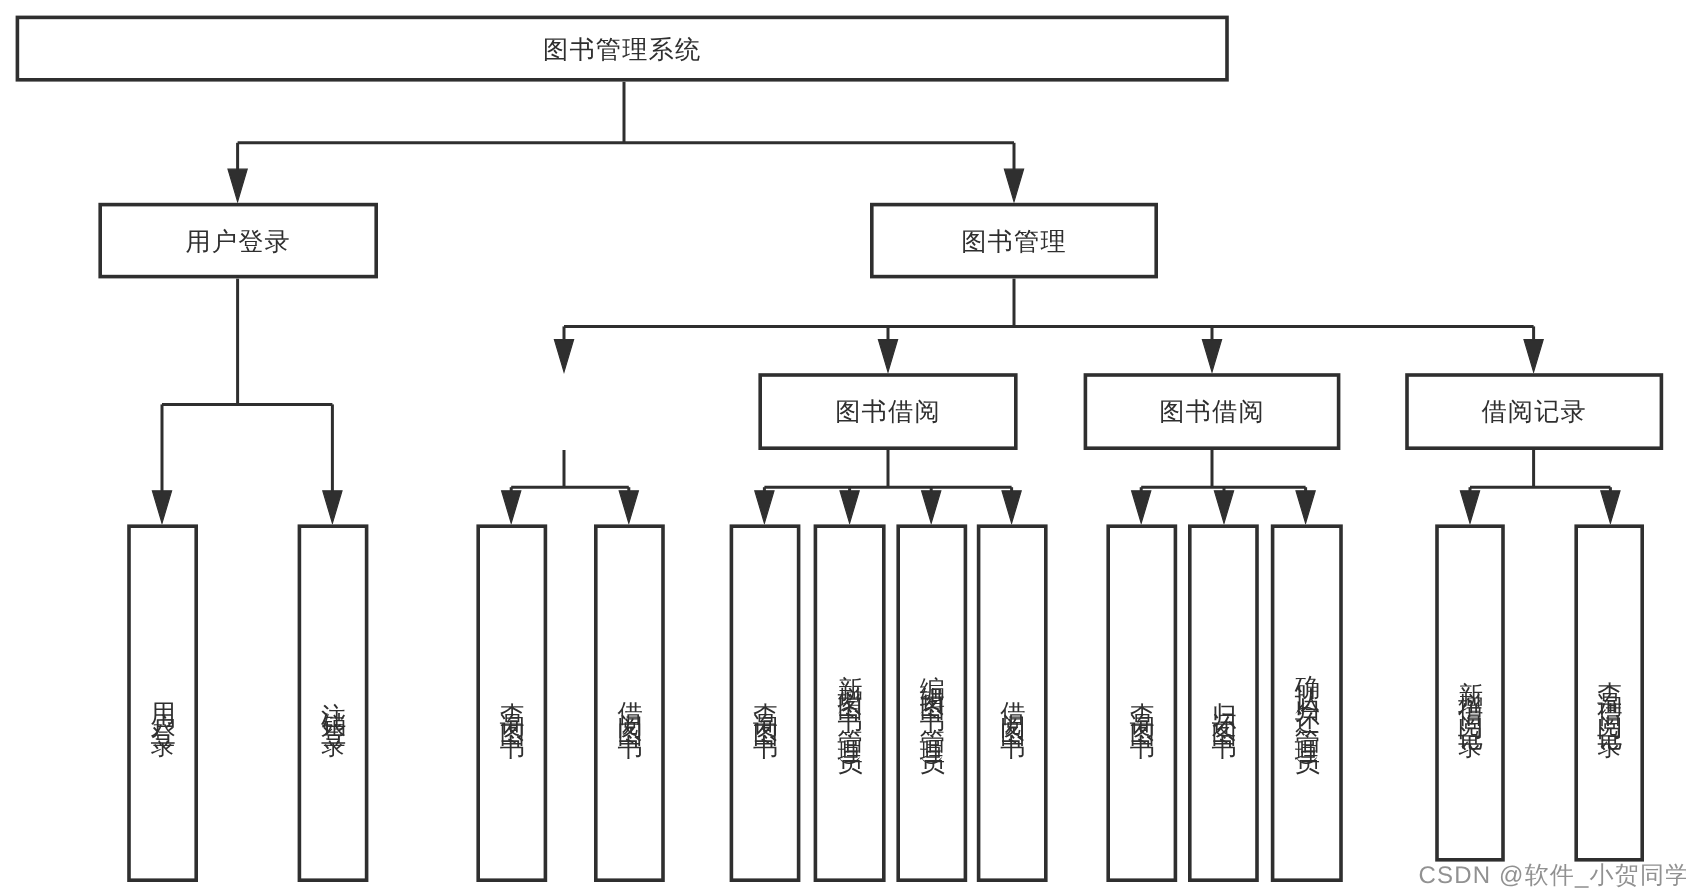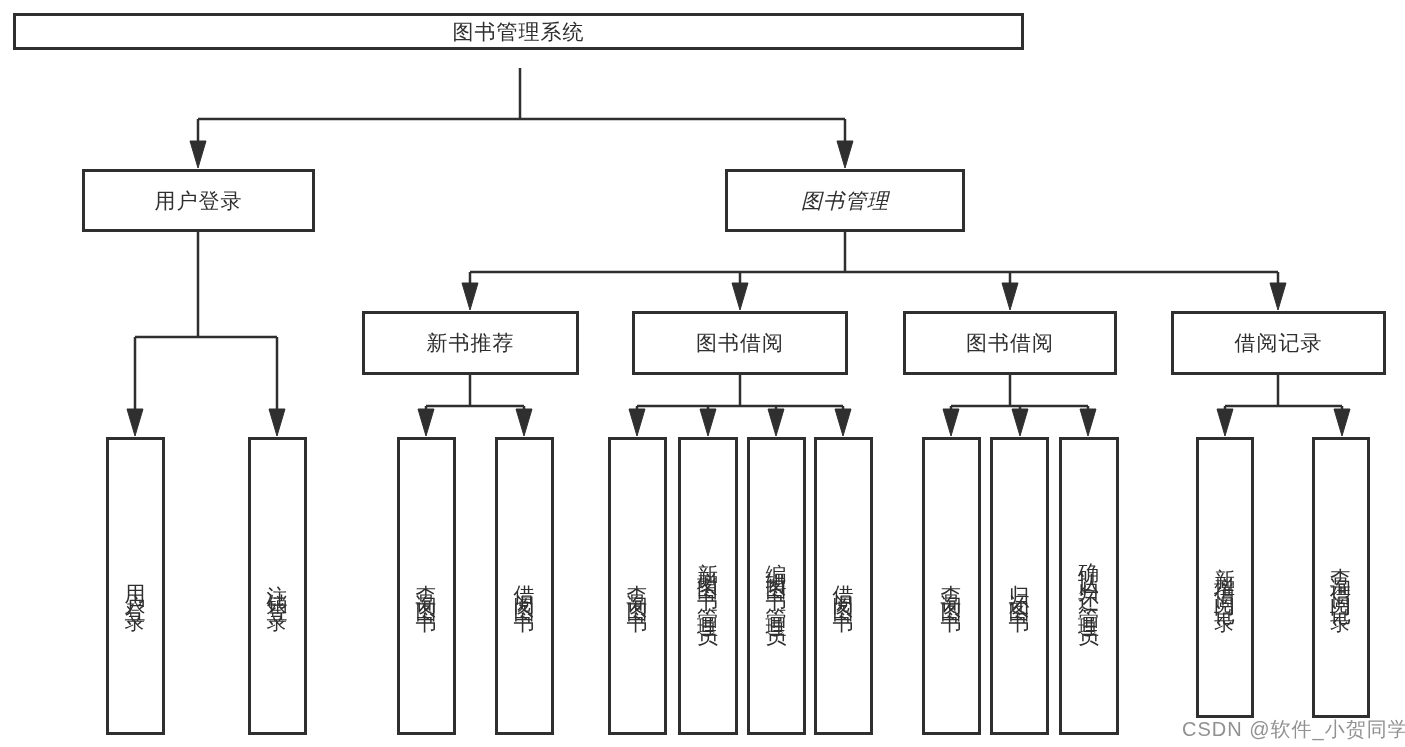--- a/index.html
+++ b/index.html
@@ -40,23 +40,23 @@
   .watermark {
     position: absolute;
     left: 1182px;
     top: 716px;
     font-size: 20px;
     color: #919191;
     letter-spacing: 1px;
     white-space: nowrap;
   }
   
-  #n-root        { left: 13px;   top: 13px;  width: 1011px; height: 37px; }
+  #n-root        { left: 13px;   top: 13px;  width: 1011px; height: 55px; }
   #n-user-login  { left: 82px;   top: 169px; width: 233px;  height: 63px; }
-  #n-book-mgmt   { left: 725px;  top: 169px; width: 240px;  height: 63px; font-style: italic; }
+  #n-book-mgmt   { left: 725px;  top: 169px; width: 240px;  height: 63px; }
   #n-new-books   { left: 362px;  top: 311px; width: 217px;  height: 64px; }
   #n-borrow      { left: 632px;  top: 311px; width: 216px;  height: 64px; }
   #n-current     { left: 903px;  top: 311px; width: 214px;  height: 64px; }
   #n-records     { left: 1171px; top: 311px; width: 215px;  height: 64px; }
 
   #l-login       { left: 106px;  top: 437px; width: 59px; height: 298px; }
   #l-logout      { left: 248px;  top: 437px; width: 59px; height: 298px; }
   #l-nb-query    { left: 397px;  top: 437px; width: 59px; height: 298px; }
   #l-nb-borrow   { left: 495px;  top: 437px; width: 59px; height: 298px; }
   #l-b-query     { left: 608px;  top: 437px; width: 59px; height: 298px; }
@@ -156,23 +156,20 @@
     <span>图书管理系统</span>
   </div>
 
   <div class="box" id="n-user-login">
     <span>用户登录</span>
   </div>
   <div class="box" id="n-book-mgmt">
     <span>图书管理</span>
   </div>
 
-  <div class="box" id="n-new-books">
-    <span>新书推荐</span>
-  </div>
   <div class="box" id="n-borrow">
     <span>图书借阅</span>
   </div>
   <div class="box" id="n-current">
     <span>图书借阅</span>
   </div>
   <div class="box" id="n-records">
     <span>借阅记录</span>
   </div>
 

